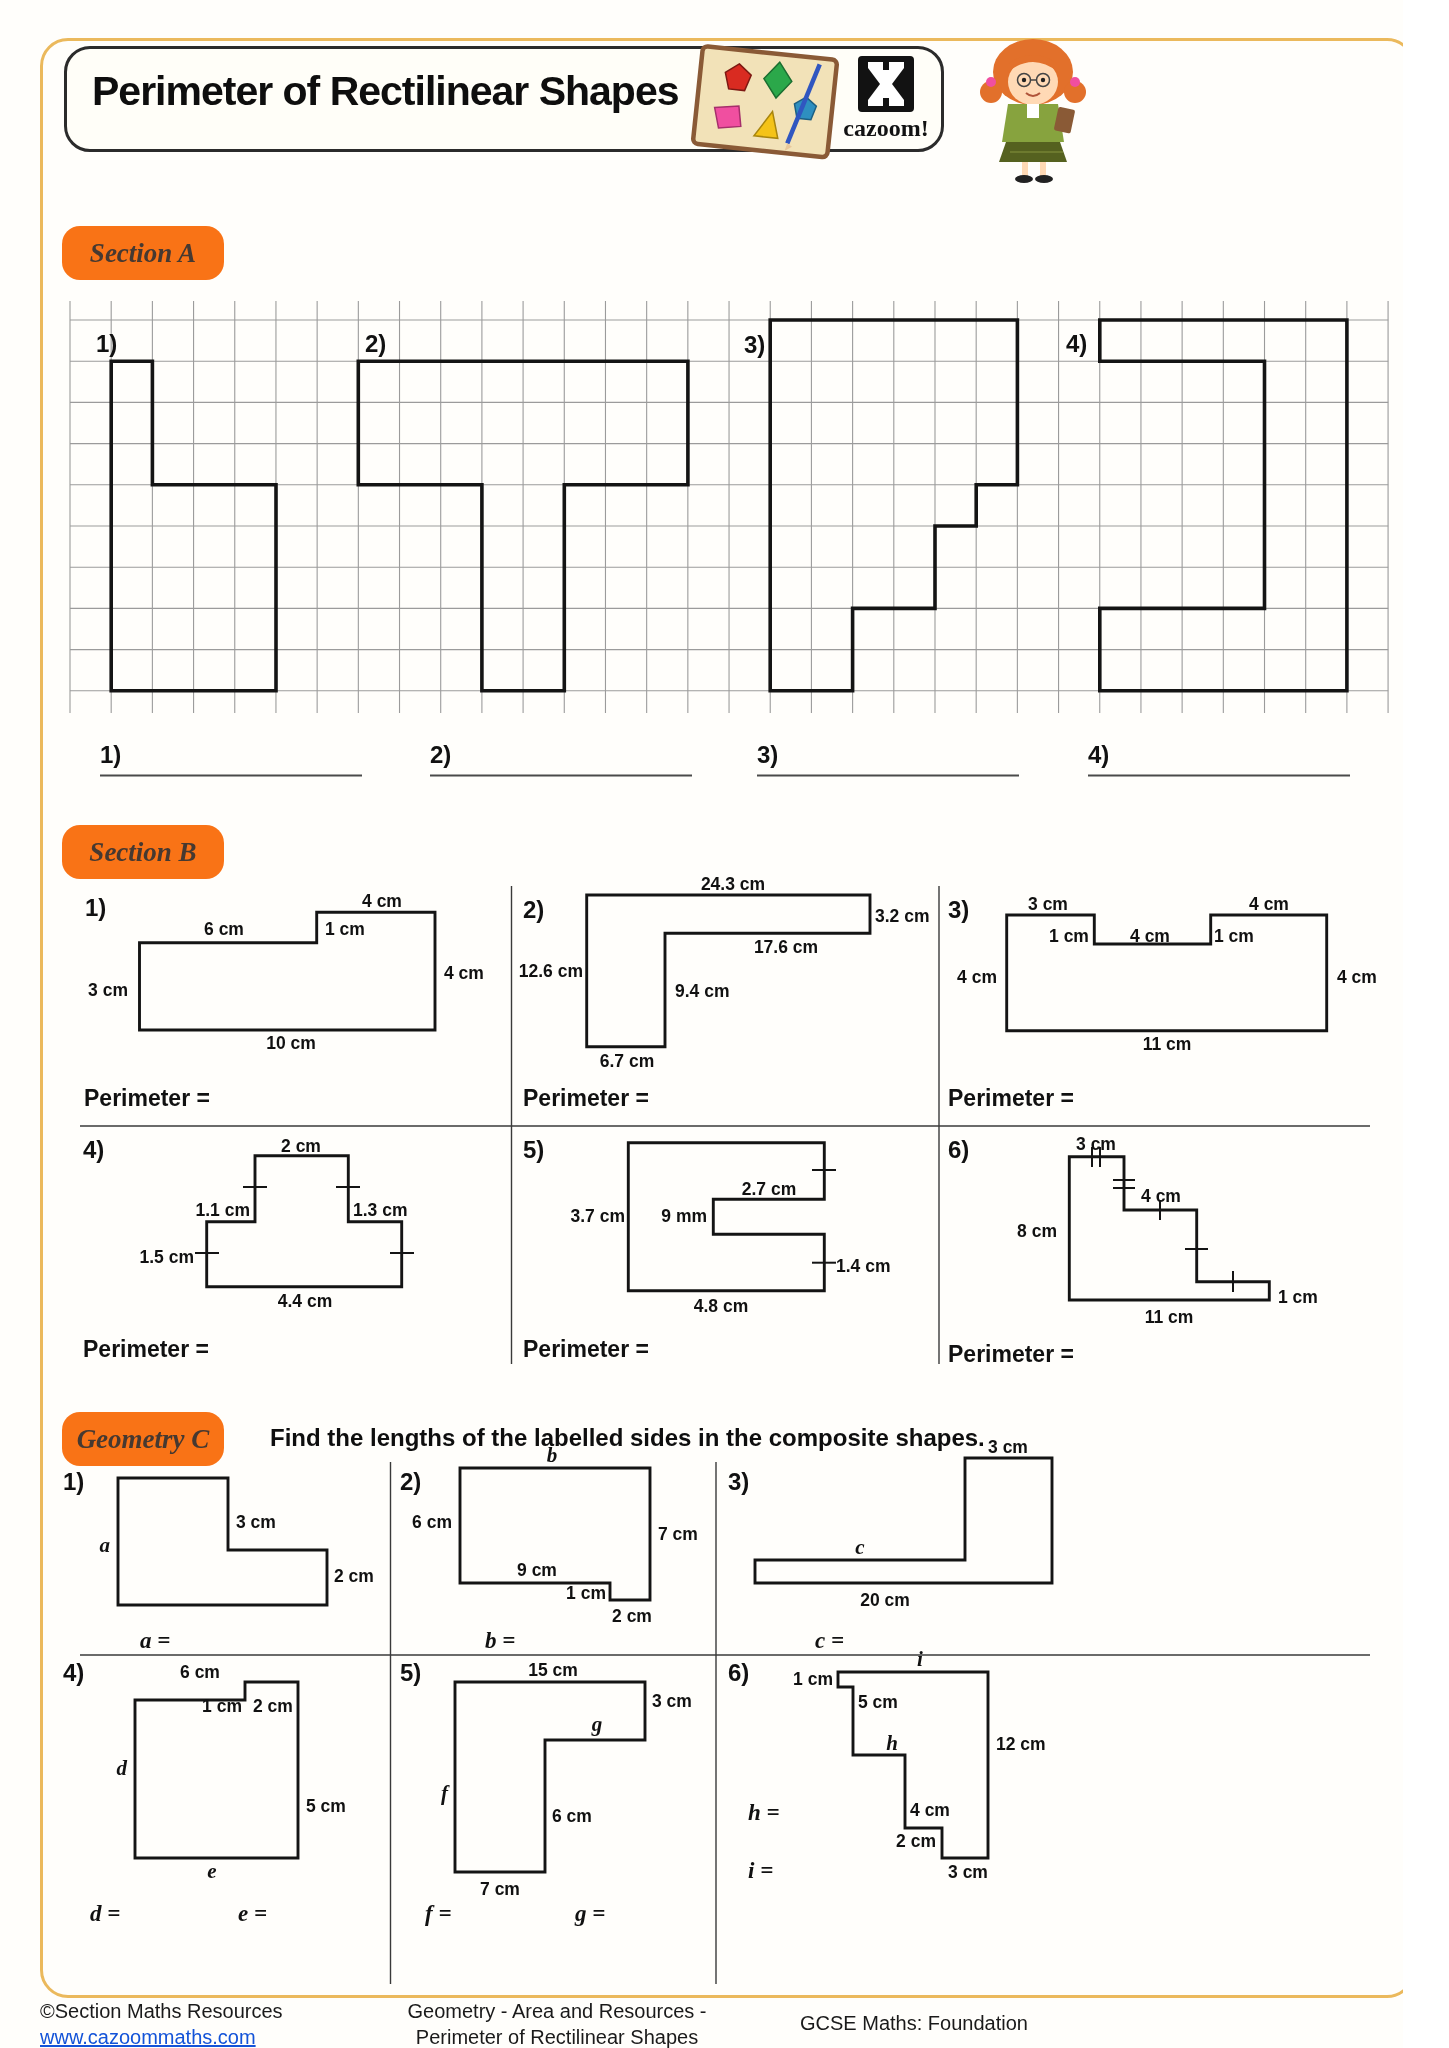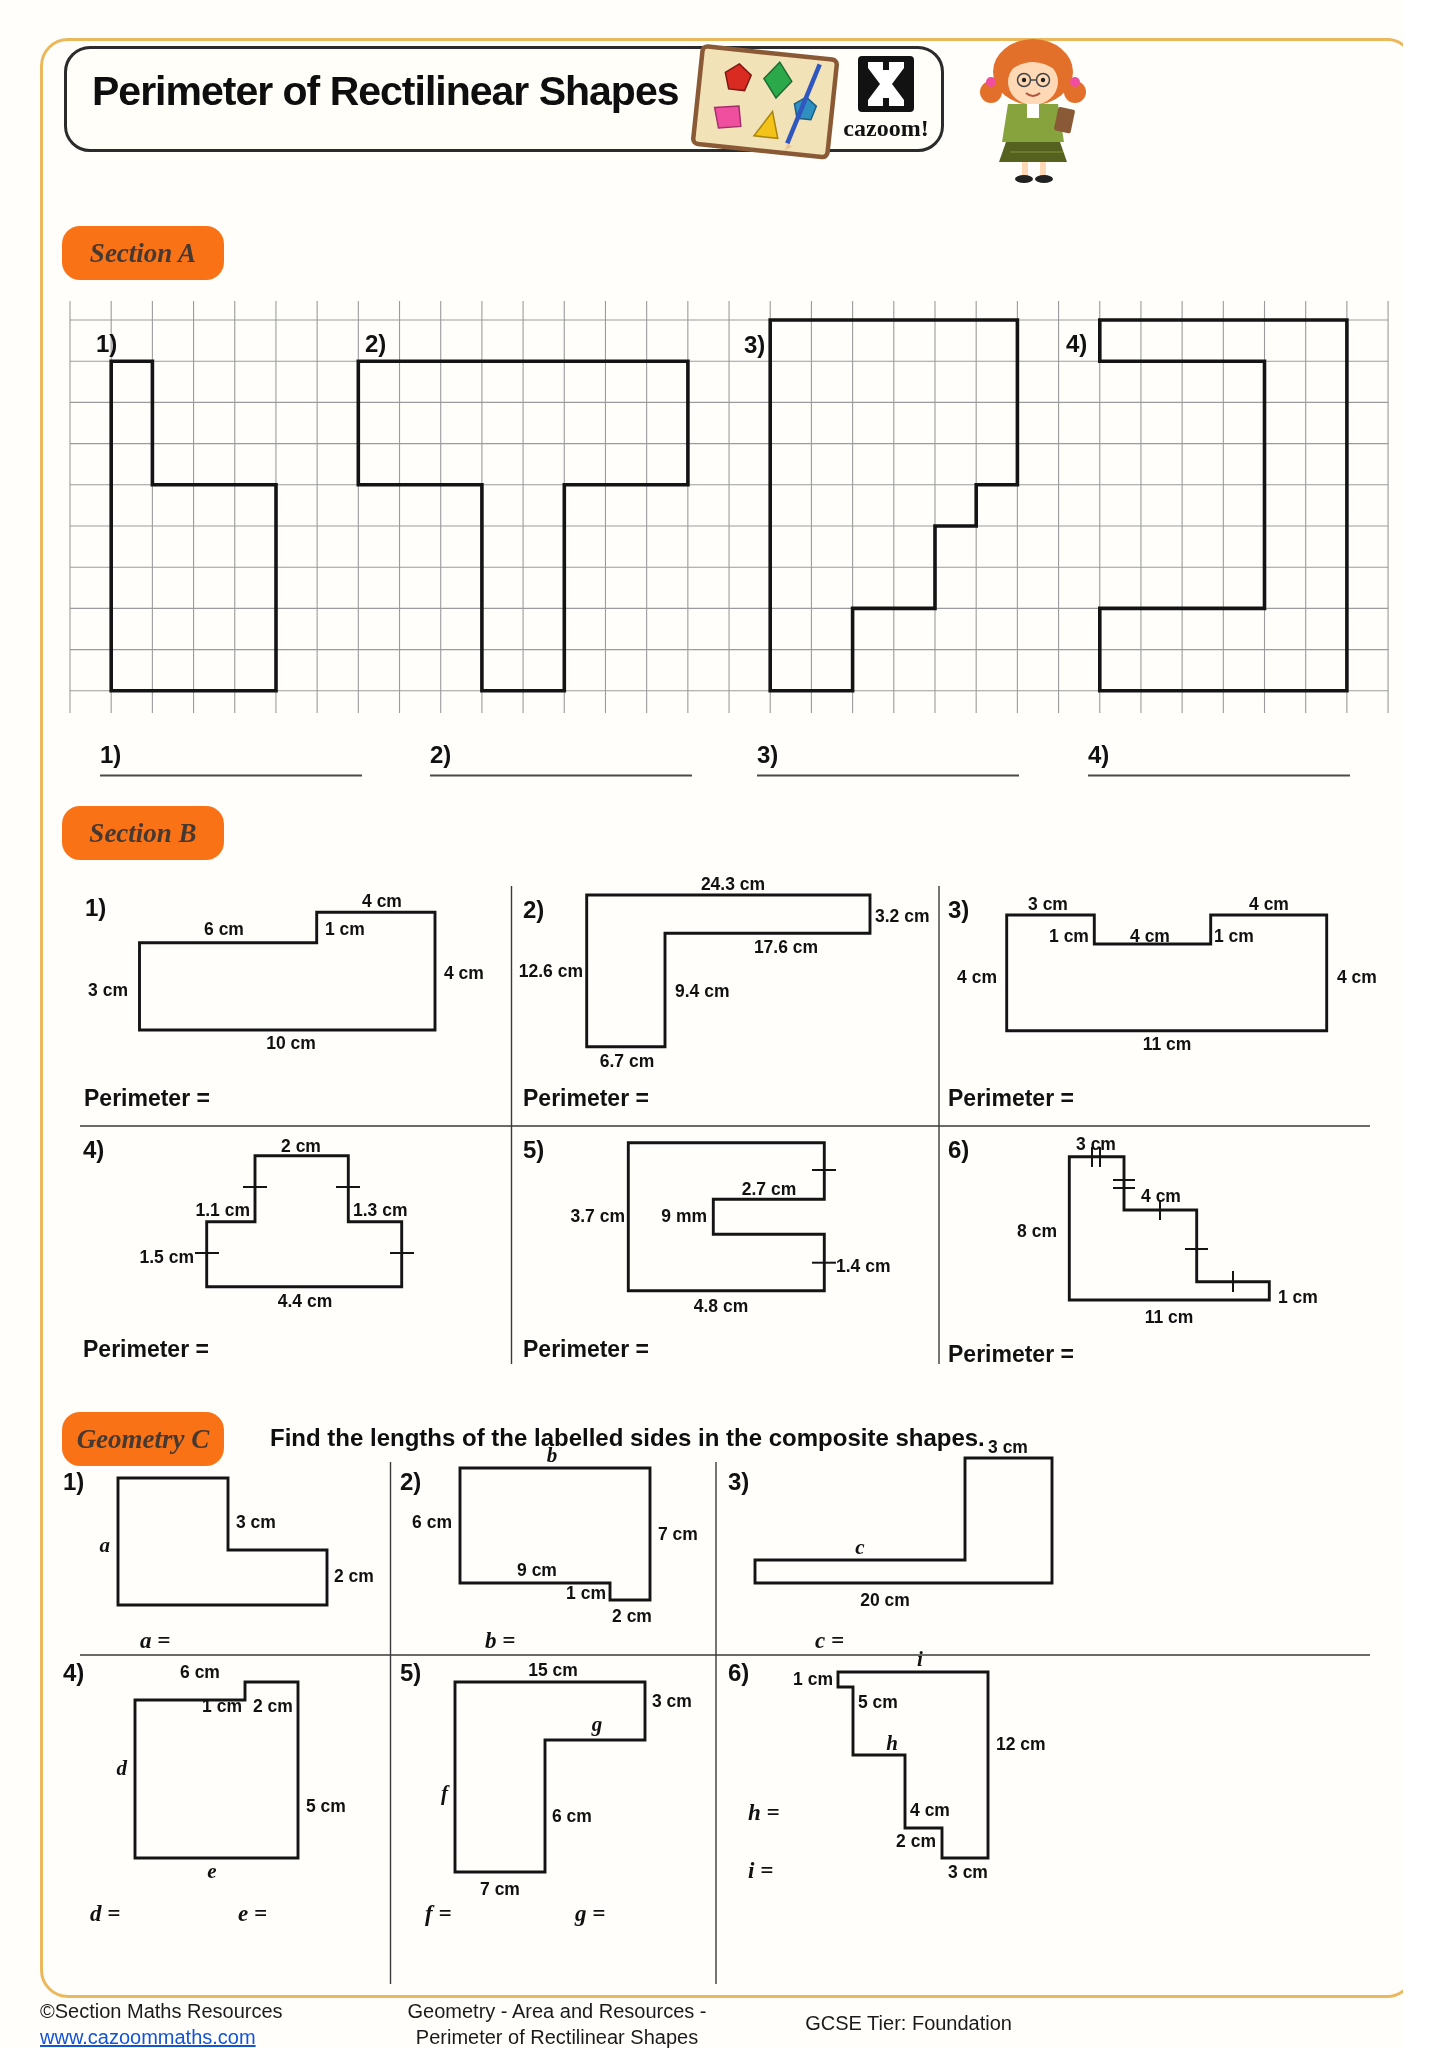--- a/index.html
+++ b/index.html
@@ -23,21 +23,21 @@
 
 <div id="page">
 
   <div class="abs" id="page-border"></div>
 
   <div class="abs" id="title-box"></div>
   <div class="abs" id="title-text">Perimeter of Rectilinear Shapes</div>
 
   <div class="abs badge" style="left:62px;top:226px;">Section A</div>
 
-  <div class="abs badge" style="left:62px;top:806px;border-radius:18px;">Section B</div>
+  <div class="abs badge" style="left:62px;top:825px;border-radius:18px;">Section B</div>
 
   <div class="abs badge" style="left:62px;top:1412px;">Geometry C</div>
   <div class="abs sec-desc" style="left:270px;top:1426px;">Find the lengths of the labelled sides in the composite shapes.</div>
 
   <svg class="abs" id="scene" viewBox="0 0 1449 2048">
 
     <g transform="translate(703,46) rotate(6)">
       <rect x="0" y="0" width="135" height="98" rx="5" fill="#F2E2B8" stroke="#8a5a36" stroke-width="4.5"></rect>
       <polygon points="38,14 51,24 46,40 30,40 25,24" fill="#D92B21" stroke="#7d1812" stroke-width="1.5"></polygon>
       <polygon points="78,8 92,26 78,44 64,26" fill="#2BA84A" stroke="#1b6e30" stroke-width="1.5"></polygon>
@@ -300,15 +300,15 @@
   </svg>
 
   <div class="abs footer-text" style="left:40px;top:1998px;">
     <div>©Section Maths Resources</div>
     <div id="footer-link">www.cazoommaths.com</div>
   </div>
   <div class="abs footer-text" id="footer-center" style="left:357px;top:1998px;width:400px;">
     <div>Geometry - Area and Resources -</div>
     <div>Perimeter of Rectilinear Shapes</div>
   </div>
-  <div class="abs footer-text" id="footer-right" style="left:800px;top:2010px;width:212px;">GCSE Tier: Foundation</div>
+  <div class="abs footer-text" id="footer-right" style="left:800px;top:2010px;width:212px;">GCSE Maths: Foundation</div>
 
 </div>
 
 </body></html>

